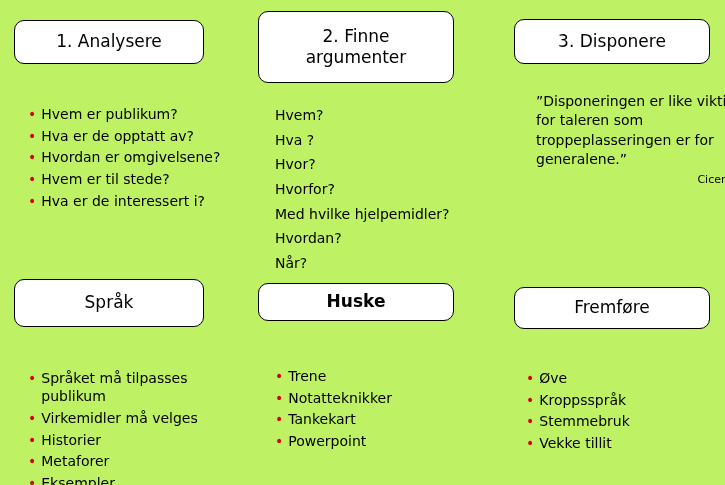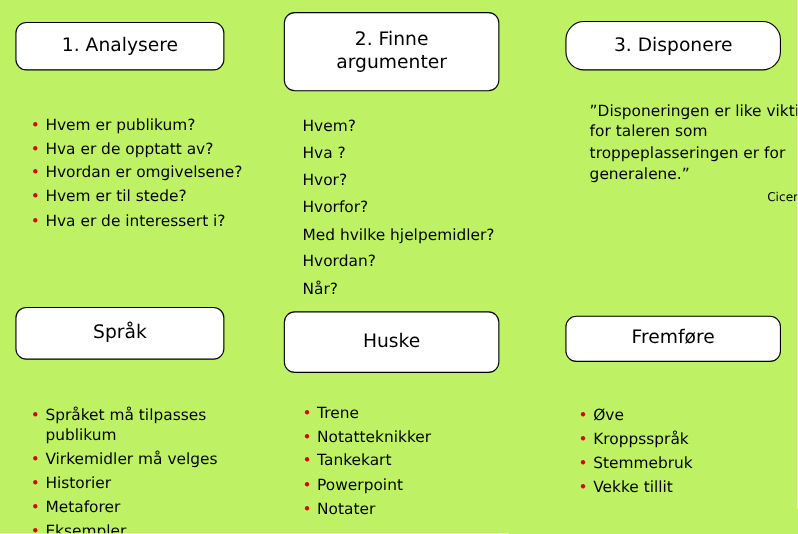--- a/index.html
+++ b/index.html
@@ -23,23 +23,23 @@
     align-items: center;
     justify-content: center;
     text-align: center;
     font-size: 17px;
     line-height: 1.25;
     padding: 2px 28px;
   }
 
   .box-analysere { left: 14px;  top: 20px;  width: 190px; height: 44px; }
   .box-finne     { left: 258px; top: 11px;  width: 196px; height: 72px; }
-  .box-disponere { left: 514px; top: 19px;  width: 196px; height: 45px; border-radius: 17px; }
+  .box-disponere { left: 514px; top: 19px;  width: 196px; height: 45px; }
   .box-sprak     { left: 14px;  top: 279px; width: 190px; height: 48px; }
-  .box-huske     { left: 258px; top: 283px; width: 196px; height: 56px; }
+  .box-huske     { left: 258px; top: 283px; width: 196px; height: 38px; font-weight: bold; }
   .box-fremfore  { left: 514px; top: 287px; width: 196px; height: 42px; }
 
   ul.list {
     position: absolute;
     list-style: none;
     margin: 12px;
     padding: 0;
     font-size: 14px;
   }
   ul.list li {
@@ -173,24 +173,20 @@
       <span class="item-text">Notatteknikker</span>
     </li>
     <li>
       <span class="bullet"></span>
       <span class="item-text">Tankekart</span>
     </li>
     <li>
       <span class="bullet"></span>
       <span class="item-text">Powerpoint</span>
     </li>
-    <li>
-      <span class="bullet"></span>
-      <span class="item-text">Notater</span>
-    </li>
   </ul>
 
   <ul class="list list-fremfore">
     <li>
       <span class="bullet"></span>
       <span class="item-text">Øve</span>
     </li>
     <li>
       <span class="bullet"></span>
       <span class="item-text">Kroppsspråk</span>

